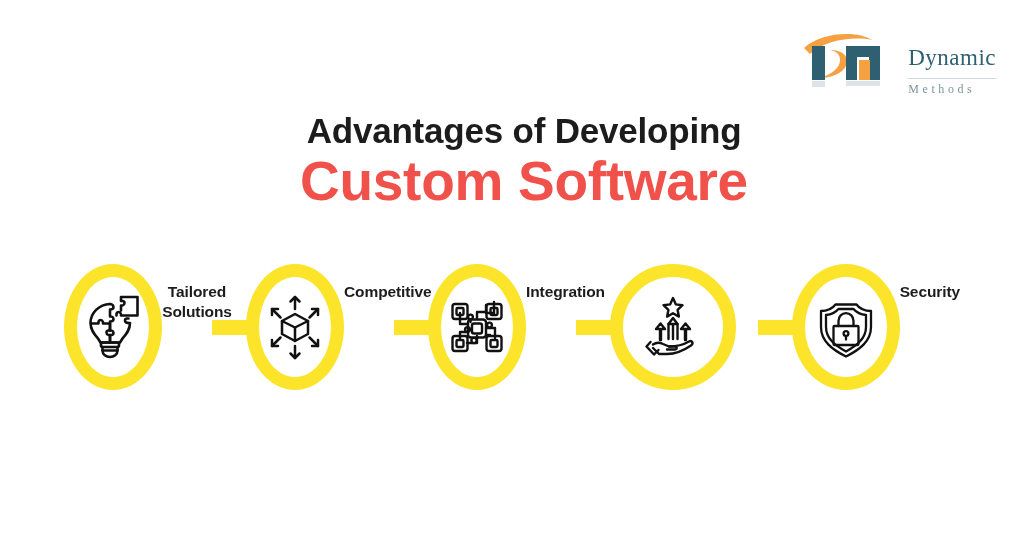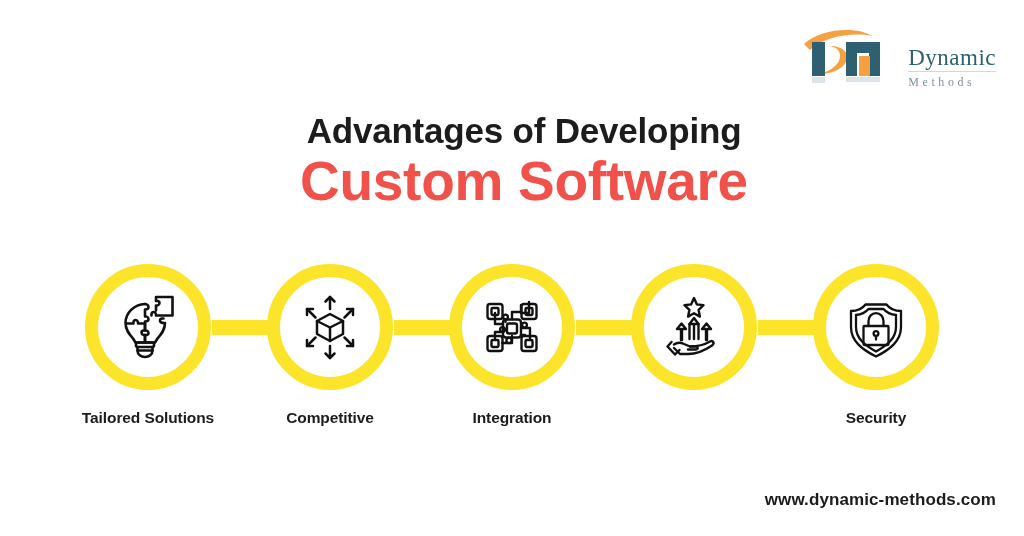--- a/index.html
+++ b/index.html
@@ -28,21 +28,21 @@
     gap: 10px;
   }
   .logo-mark { width: 96px; height: 58px; display: block; }
   .logo-text { display: flex; flex-direction: column; line-height: 1; }
   .logo-title {
     font-family: "Liberation Serif", serif;
     font-size: 23px;
     color: #2f6072;
     letter-spacing: 0.5px;
     border-bottom: 1.5px solid #cfd8dc;
-    padding-bottom: 2px;
+    padding-bottom: 9px;
     margin-top: 24px;
   }
   .logo-sub {
     font-family: "Liberation Serif", serif;
     font-size: 12px;
     color: #7d949d;
     letter-spacing: 3.6px;
     padding-top: 4px;
   }
 
@@ -91,22 +91,22 @@
   .step-list {
     position: relative;
     display: flex;
     justify-content: space-between;
     width: 896px;
   }
   .step {
     position: relative;
     width: 168px;
     display: flex;
-    flex-direction: column;
-    align-items: center;
+    flex-direction: row;
+    align-items: flex-start;
   }
   .circle {
     position: relative;
     width: 126px;
     height: 126px;
     border-radius: 50%;
     background: #ffffff;
     border: 13px solid #fce42a;
     display: flex;
     align-items: center;
@@ -299,15 +299,14 @@
             <circle cx="36" cy="42.5" r="2.4"></circle>
             <path d="M36 44.8 L36 48.5"></path>
           </svg>
         </div>
         <div class="step-label">Security</div>
       </div>
 
     </div>
   </div>
 
-  <div class="footer-url">www.dynamic-methods.com</div>
 
 </div>
 
 </body></html>

